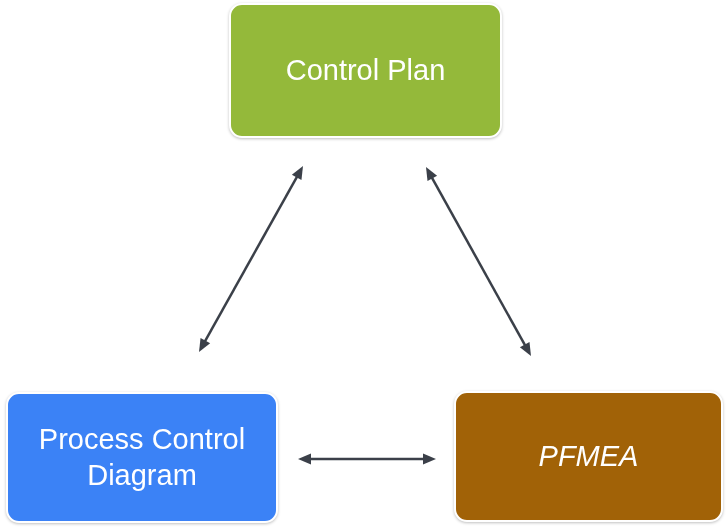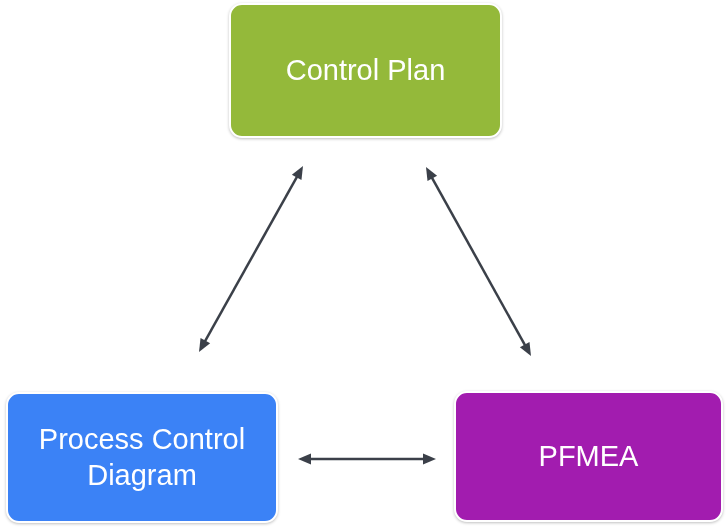--- a/index.html
+++ b/index.html
@@ -75,17 +75,17 @@
     </svg>
 
   <div class="node node-control-plan" style="background-color: rgb(148, 185, 58);">
     <span>Control Plan</span>
   </div>
 
   <div class="node node-process-control-diagram" style="background-color: #3b82f6;">
     <span>Process Control Diagram</span>
   </div>
 
-  <div class="node node-pfmea" style="background-color: #a21caf;">
+  <div class="node node-pfmea" style="background-color: #a16207; font-style: italic;">
     <span>PFMEA</span>
   </div>
 
 </div>
 
 </body></html>

